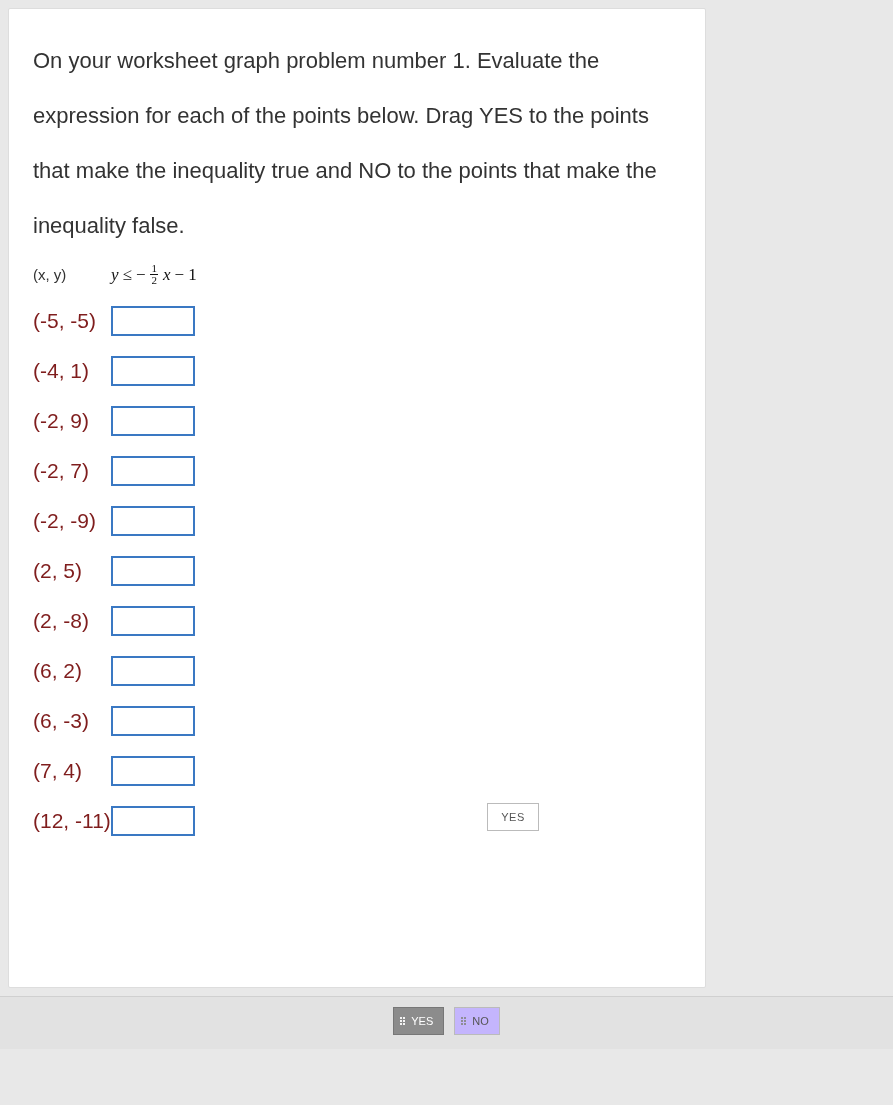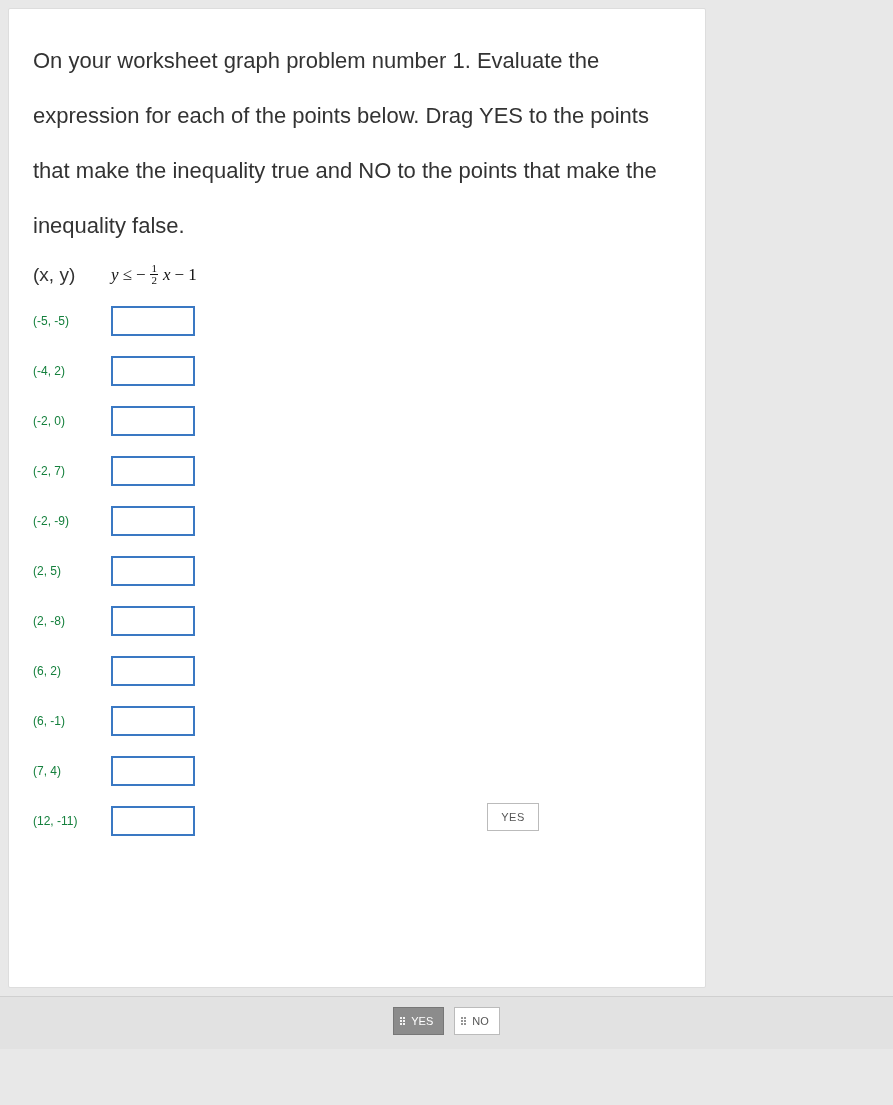--- a/index.html
+++ b/index.html
@@ -30,21 +30,21 @@
     margin-bottom: 10px;
     font-weight: 400;
   }
   .grid {
     display: grid;
     grid-template-columns: 78px 90px;
     row-gap: 20px;
     align-items: center;
   }
   .hdr-xy {
-    font-size: 19px;
+    font-size: 15px;
     color: #333;
   }
   .hdr-expr {
     font-size: 17px;
     color: #111;
     font-family: "Times New Roman", serif;
     display: flex;
     align-items: center;
     gap: 4px;
     white-space: nowrap;
@@ -54,22 +54,22 @@
     flex-direction: column;
     align-items: center;
     font-size: 11px;
     line-height: 1;
     vertical-align: middle;
     margin: 0 1px;
   }
   .frac .num { border-bottom: 1px solid #111; padding: 0 1px; }
   .frac .den { padding: 0 1px; }
   .pt-label {
-    font-size: 12px;
-    color: #15803d;
+    font-size: 21px;
+    color: #7f1d1d;
   }
   .drop-box {
     width: 84px;
     height: 30px;
     border: 2px solid #3a78c3;
     background: #fff;
   }
   .floating-chip {
     position: absolute;
     left: 478px;
@@ -104,21 +104,21 @@
     gap: 6px;
     cursor: move;
     border: 1px solid #bbb;
   }
   .tray-chip.yes {
     background: #8c8c8c;
     color: #fff;
     border-color: #777;
   }
   .tray-chip.no {
-    background: #ffffff;
+    background: #c4b5fd;
     color: #555;
   }
   .grip {
     display: inline-grid;
     grid-template-columns: repeat(2, 2px);
     grid-auto-rows: 2px;
     gap: 1px;
   }
   .grip span {
     width: 2px; height: 2px; background: currentColor; opacity: 0.9;
@@ -145,42 +145,42 @@
           <span class="den">2</span>
         </span>
         <span style="font-style:italic">x</span>
         <span>−</span>
         <span>1</span>
       </div>
 
       <div class="pt-label">(-5, -5)</div>
       <div class="drop-box"></div>
 
-      <div class="pt-label">(-4, 2)</div>
-      <div class="drop-box"></div>
-
-      <div class="pt-label">(-2, 0)</div>
+      <div class="pt-label">(-4, 1)</div>
+      <div class="drop-box"></div>
+
+      <div class="pt-label">(-2, 9)</div>
       <div class="drop-box"></div>
 
       <div class="pt-label">(-2, 7)</div>
       <div class="drop-box"></div>
 
       <div class="pt-label">(-2, -9)</div>
       <div class="drop-box"></div>
 
       <div class="pt-label">(2, 5)</div>
       <div class="drop-box"></div>
 
       <div class="pt-label">(2, -8)</div>
       <div class="drop-box"></div>
 
       <div class="pt-label">(6, 2)</div>
       <div class="drop-box"></div>
 
-      <div class="pt-label">(6, -1)</div>
+      <div class="pt-label">(6, -3)</div>
       <div class="drop-box"></div>
 
       <div class="pt-label">(7, 4)</div>
       <div class="drop-box"></div>
 
       <div class="pt-label">(12, -11)</div>
       <div class="drop-box"></div>
     </div>
 
     <div class="floating-chip">YES</div>

